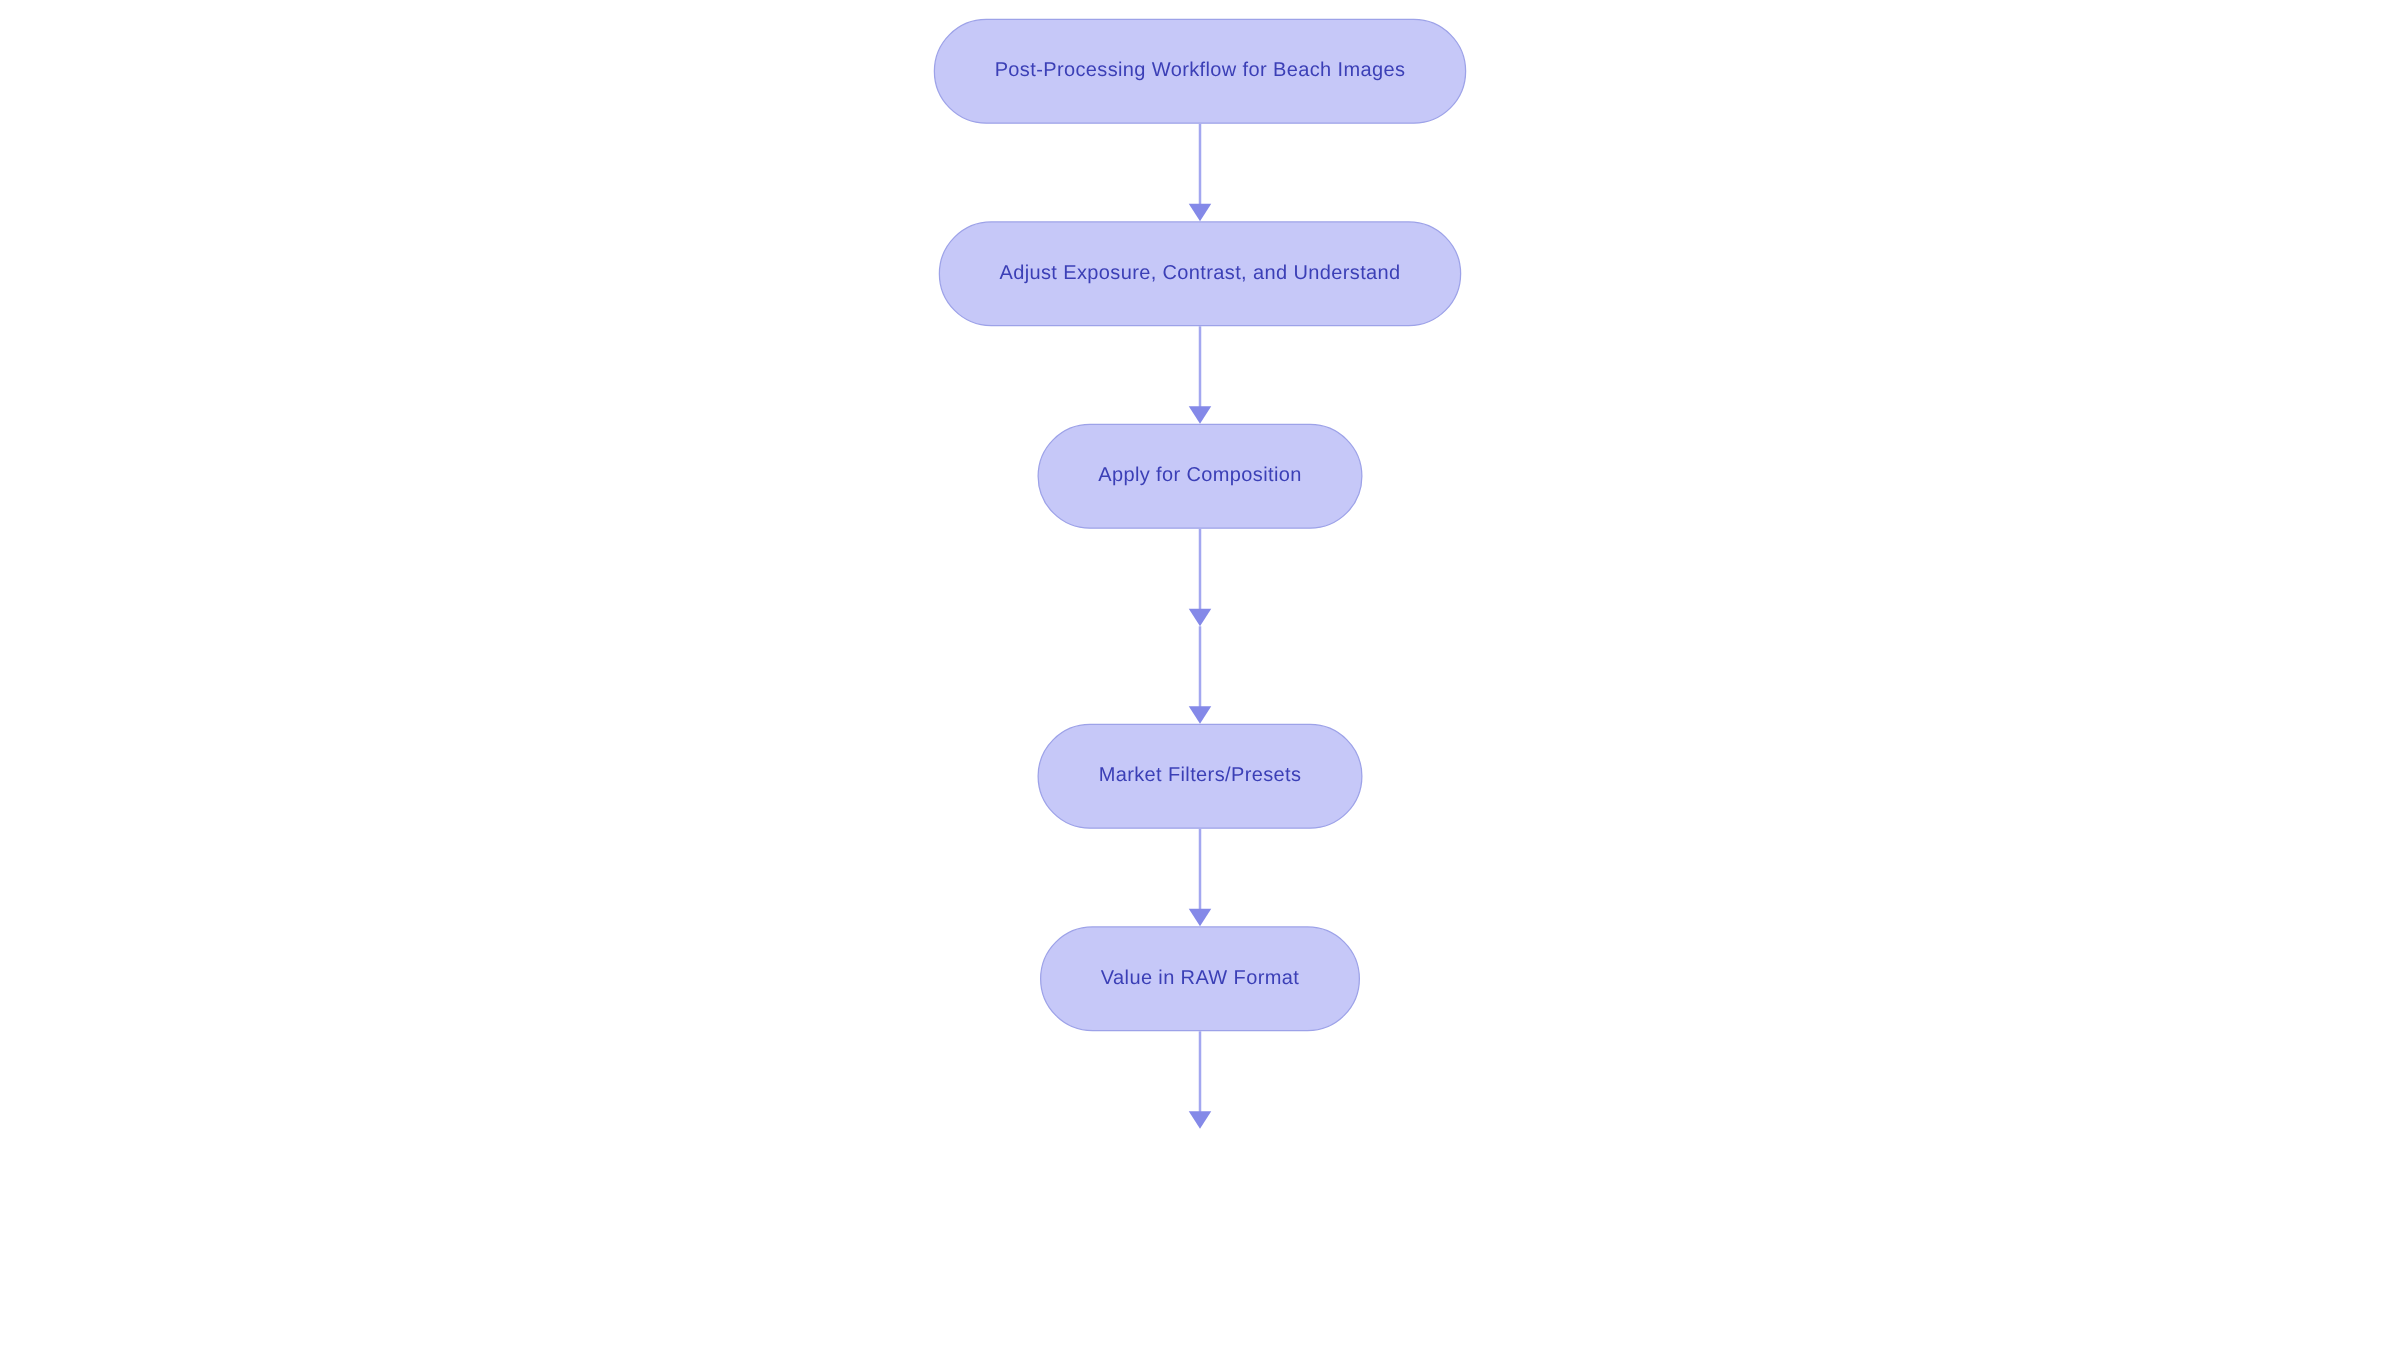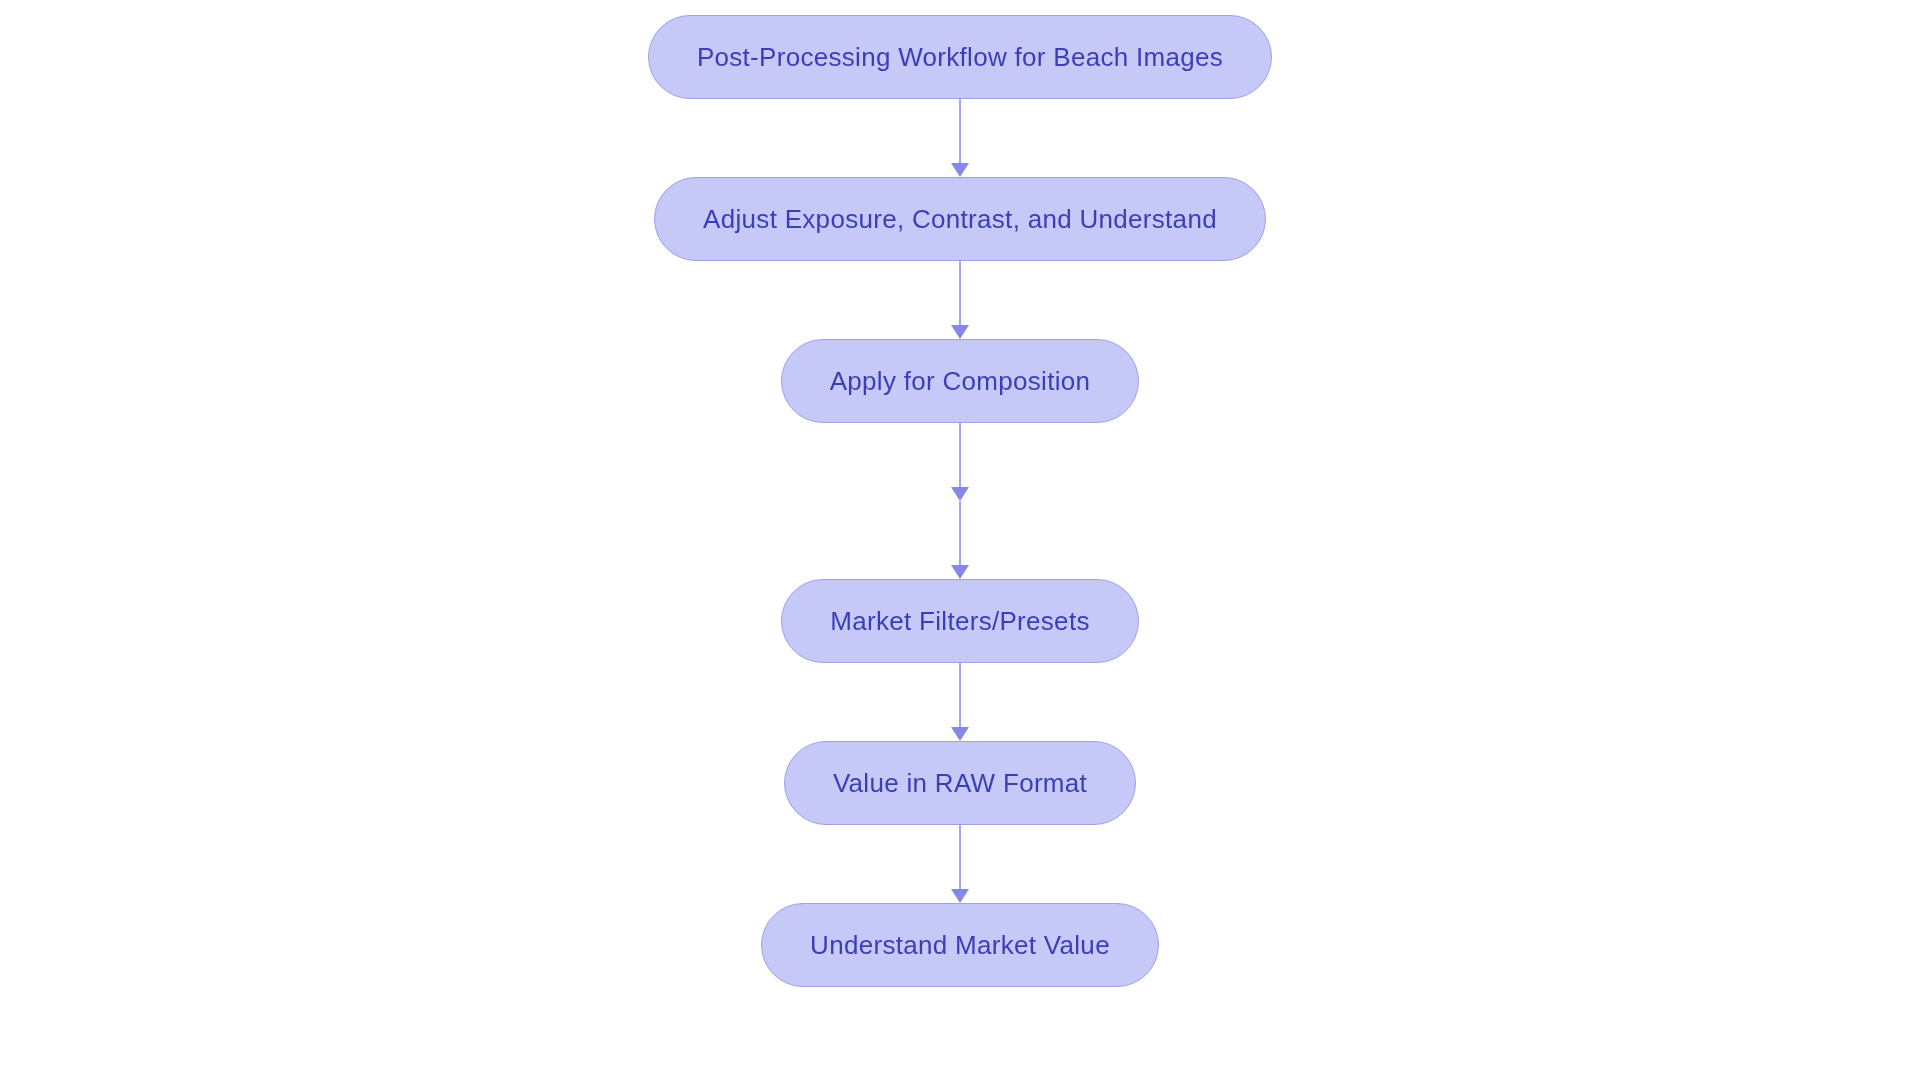--- a/index.html
+++ b/index.html
@@ -38,21 +38,21 @@
     border-radius: 42px;
     background: var(--node-fill);
     border: 1.5px solid var(--node-border);
     display: flex;
     align-items: center;
     justify-content: center;
     flex: 0 0 auto;
   }
   .node-label {
     color: var(--node-text);
-    font-size: 26px;
+    font-size: 16px;
     letter-spacing: 0.3px;
     white-space: nowrap;
     text-align: center;
   }
   .connector {
     position: relative;
     width: 20px;
     height: 78px;
     flex: 0 0 auto;
   }
@@ -127,18 +127,15 @@
 
     <div class="node">
       <span class="node-label">Value in RAW Format</span>
     </div>
 
     <div class="connector">
       <div class="line"></div>
       <div class="head"></div>
     </div>
 
-    <div class="node">
-      <span class="node-label">Understand Market Value</span>
-    </div>
 
   </div>
 </div>
 
 </body></html>

